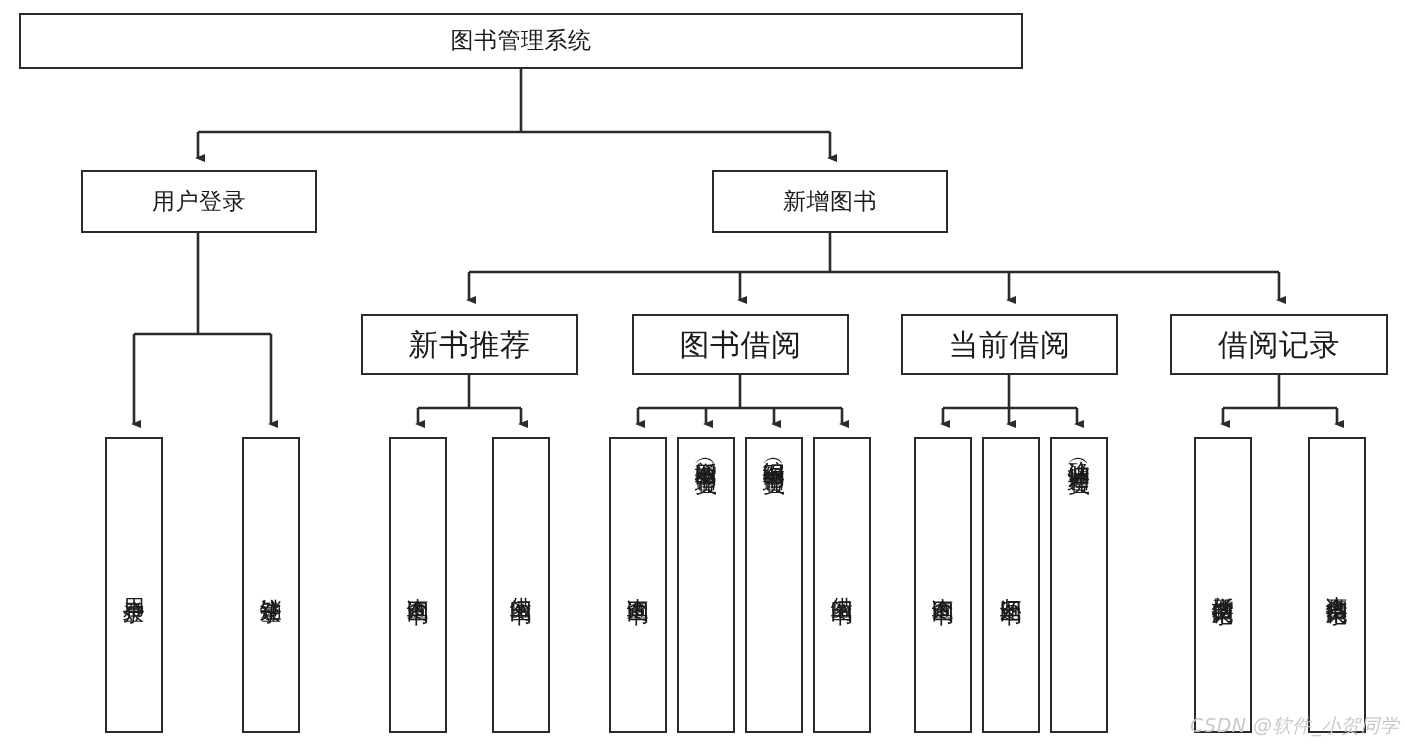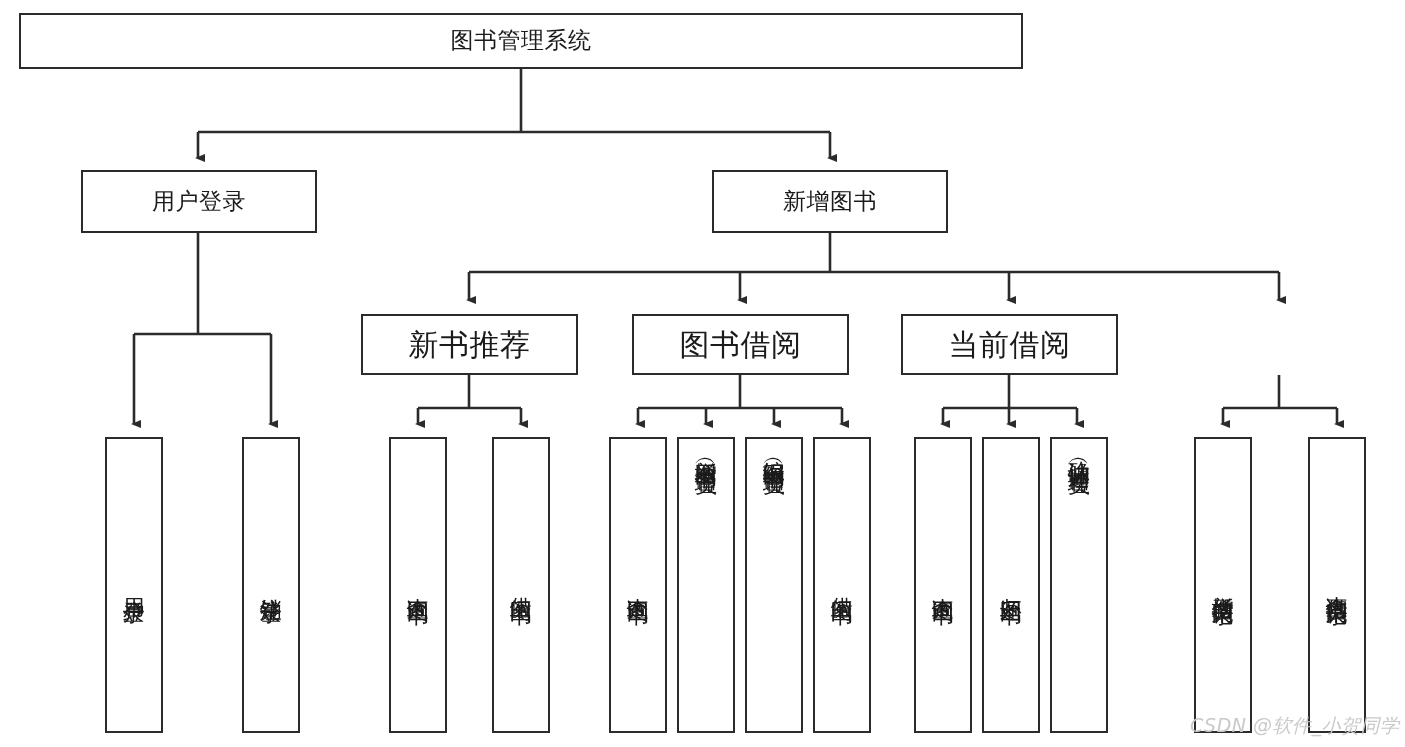--- a/index.html
+++ b/index.html
@@ -120,20 +120,21 @@
   </svg>
 
   <div class="node h" style="left:19px; top:13px; width:1004px; height:56px;">图书管理系统</div>
 
   <div class="node h" style="left:81px; top:170px; width:236px; height:63px;">用户登录</div>
   <div class="node h" style="left:712px; top:170px; width:236px; height:63px;">新增图书</div>
 
   <div class="node h h3" style="left:361px; top:314px; width:217px; height:61px;">新书推荐</div>
   <div class="node h h3" style="left:632px; top:314px; width:217px; height:61px;">图书借阅</div>
   <div class="node h h3" style="left:901px; top:314px; width:217px; height:61px;">当前借阅</div>
+  <div class="node h h3" style="left:1170px; top:314px; width:218px; height:61px;">借阅记录</div>
 
   <div class="node v" style="left:105px; top:437px; width:58px; height:296px;">用户登录</div>
   <div class="node v" style="left:242px; top:437px; width:58px; height:296px;">注销登录</div>
 
   <div class="node v" style="left:389px; top:437px; width:58px; height:296px;">查询图书</div>
   <div class="node v" style="left:492px; top:437px; width:58px; height:296px;">借阅图书</div>
 
   <div class="node v" style="left:609px; top:437px; width:58px; height:296px;">查询图书</div>
   <div class="node v top" style="left:677px; top:437px; width:58px; height:296px;">新增图书（管理员）</div>
   <div class="node v top" style="left:745px; top:437px; width:58px; height:296px;">编辑图书（管理员）</div>

